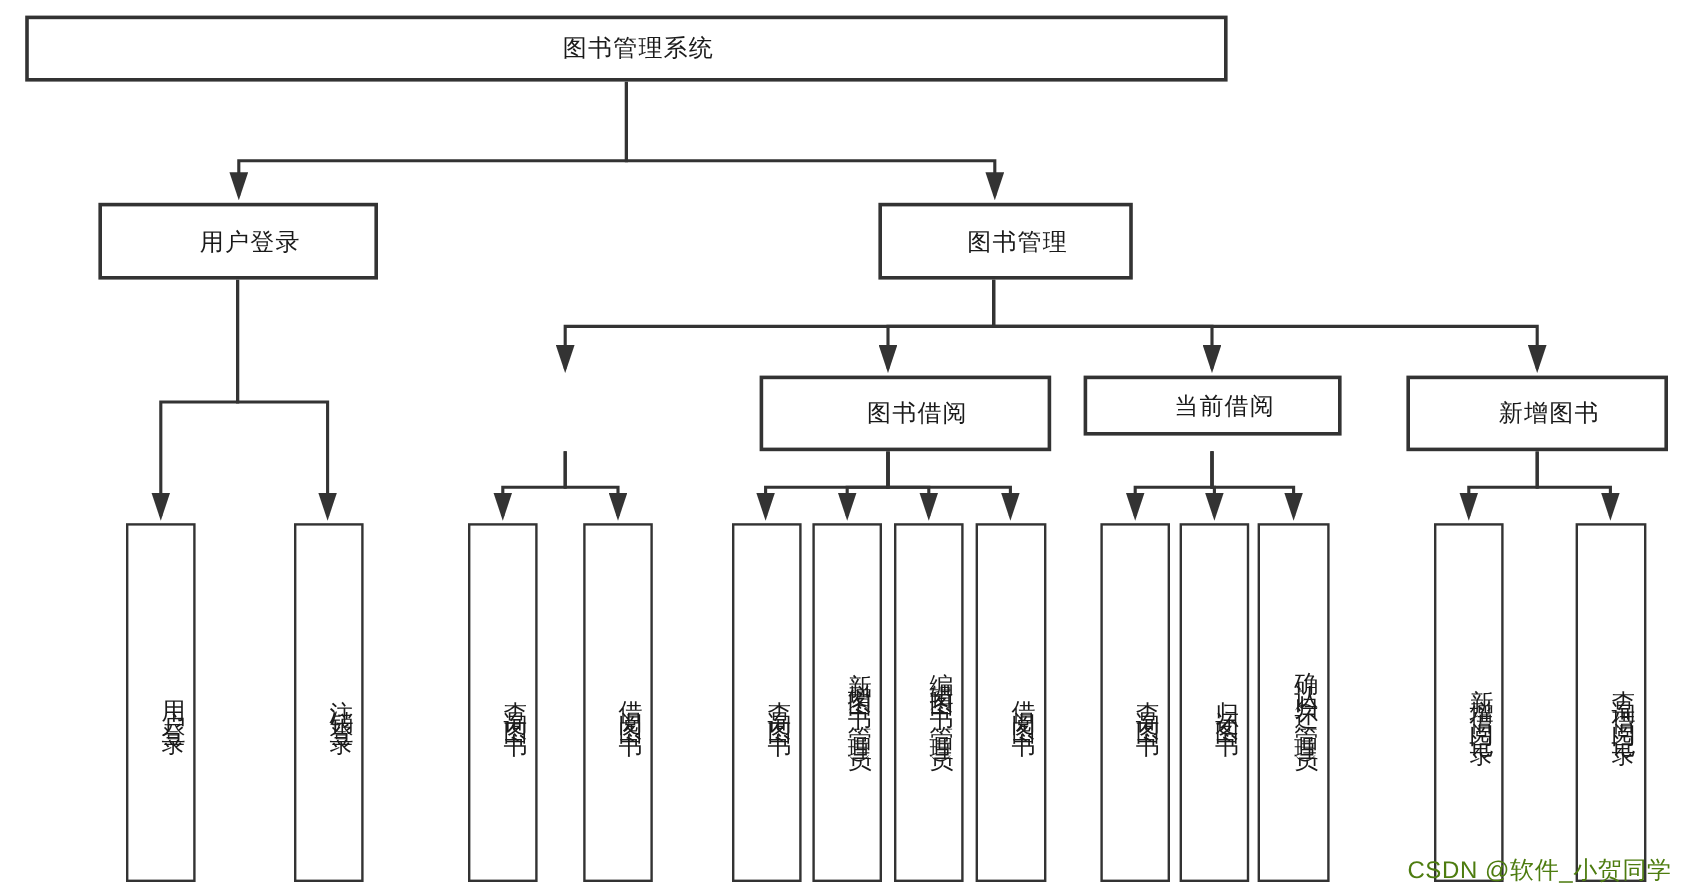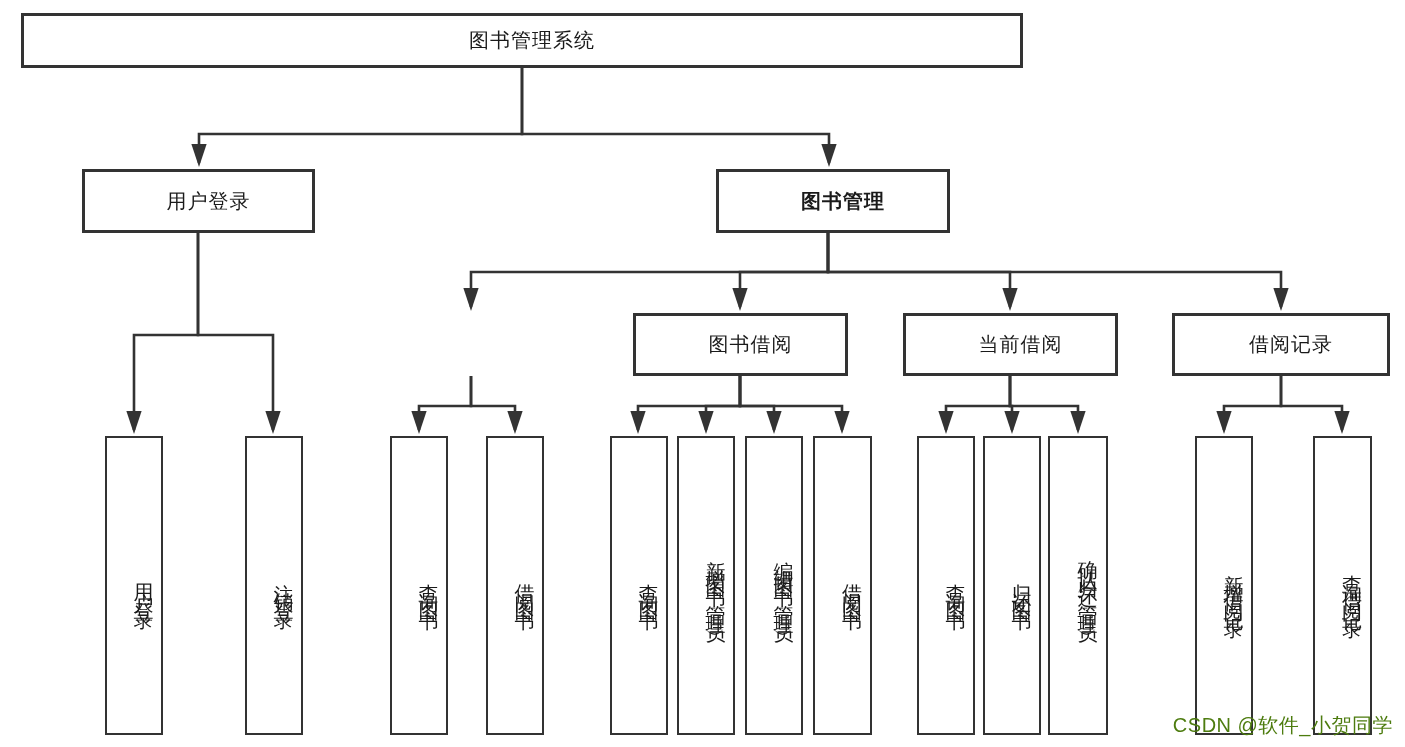--- a/index.html
+++ b/index.html
@@ -17,24 +17,24 @@
   }
   .hbox { font-size:20px; letter-spacing:1px; }
   .vbox { border-width:2.5px; }
   .vbox span {
     writing-mode:vertical-rl; text-orientation:mixed;
     font-size:20px; letter-spacing:9px; line-height:1.1;
   }
   
   .n-root           { left:21px;   top:13px;  width:1002px; height:55px; }
   .n-user-login     { left:82px;   top:169px; width:233px;  height:64px; }
-  .n-book-mgmt      { left:716px;  top:169px; width:234px;  height:64px;font-weight:bold; }
+  .n-book-mgmt      { left:732px;  top:169px; width:212px;  height:64px; }
   .n-new-book-rec   { left:363px;  top:313px; width:217px;  height:63px; }
-  .n-book-borrow    { left:633px;  top:313px; width:215px;  height:63px; }
-  .n-current-borrow { left:903px;  top:313px; width:215px;  height:63px; }
+  .n-book-borrow    { left:633px;  top:313px; width:243px;  height:63px; }
+  .n-current-borrow { left:903px;  top:313px; width:215px;  height:50px; }
   .n-borrow-records { left:1172px; top:313px; width:218px;  height:63px; }
   
   .v1  { left:105px;  top:436px; width:58px; height:299px; }
   .v2  { left:245px;  top:436px; width:58px; height:299px; }
   .v3  { left:390px;  top:436px; width:58px; height:299px; }
   .v4  { left:486px;  top:436px; width:58px; height:299px; }
   .v5  { left:610px;  top:436px; width:58px; height:299px; }
   .v6  { left:677px;  top:436px; width:58px; height:299px; }
   .v7  { left:745px;  top:436px; width:58px; height:299px; }
   .v8  { left:813px;  top:436px; width:59px; height:299px; }
@@ -99,21 +99,21 @@
     <span>图书管理</span>
   </div>
 
   <div class="box hbox n-book-borrow">
     <span>图书借阅</span>
   </div>
   <div class="box hbox n-current-borrow">
     <span>当前借阅</span>
   </div>
   <div class="box hbox n-borrow-records">
-    <span>借阅记录</span>
+    <span>新增图书</span>
   </div>
 
   <div class="box vbox v1">
     <span>用户登录</span>
   </div>
   <div class="box vbox v2">
     <span>注销登录</span>
   </div>
 
   <div class="box vbox v3">

